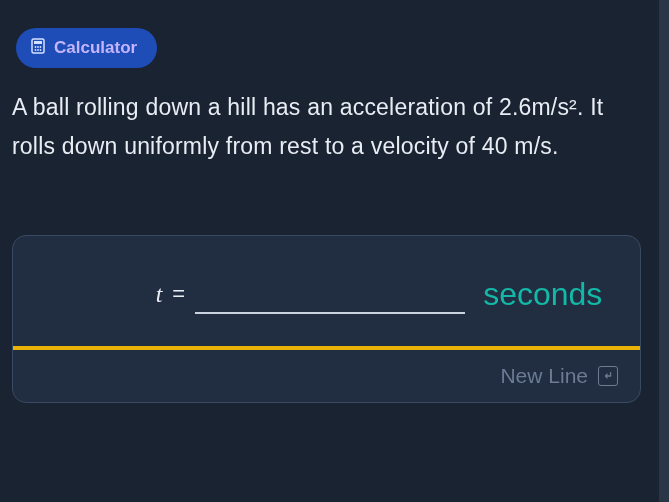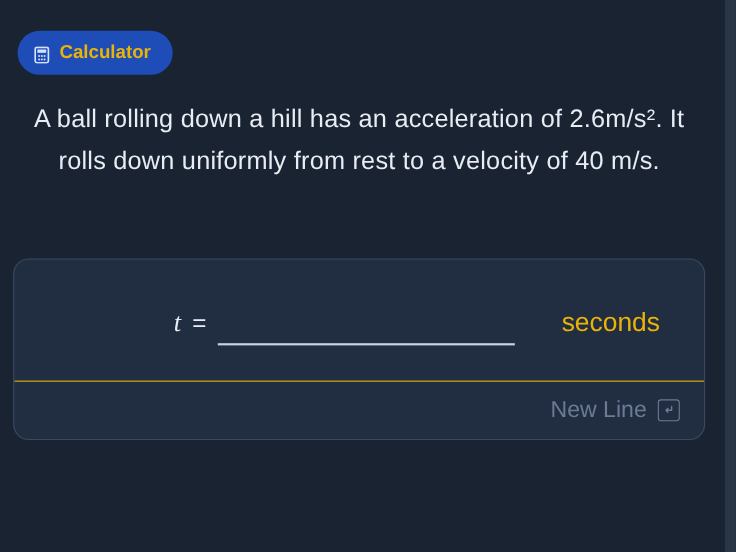--- a/index.html
+++ b/index.html
@@ -19,24 +19,24 @@
     width: 10px;
     height: 100%;
     background: #2a3646;
   }
   .content {
     padding: 28px 18px 0 12px;
     width: 659px;
   }
   .calc-badge {
     display: inline-flex;
-    align-items: flex-end;
+    align-items: flex-start;
     gap: 8px;
     background: #1e4db7;
-    color: #eab308;
+    color: #c4b5fd;
     padding: 10px 20px 10px 14px;
     border-radius: 22px;
     font-weight: 600;
     font-size: 17px;
     margin-bottom: 20px;
     margin-left: 4px;
   }
   .calc-icon {
     width: 16px;
     height: 16px;
@@ -44,21 +44,20 @@
     align-items: center;
     justify-content: center;
   }
   .question {
     font-size: 23px;
     line-height: 1.7;
     color: #e8edf4;
     font-weight: 400;
     margin-bottom: 30px;
     letter-spacing: 0.2px;
-    text-align: center;
   }
   .answer-box {
     background: #212e42;
     border: 1px solid #3a4a63;
     border-radius: 14px;
     overflow: hidden;
   }
   .answer-main {
     display: flex;
     align-items: center;
@@ -81,37 +80,37 @@
     background: transparent;
     border: none;
     border-bottom: 2px solid #c9d3e0;
     font-size: 22px;
     color: #e8edf4;
     padding: 6px 4px;
     outline: none;
     text-align: center;
   }
   .unit {
-    font-size: 24px;
-    color: #eab308;
+    font-size: 32px;
+    color: #14b8a6;
     margin-left: auto;
     padding-right: 10px;
   }
   .var-block {
     display: flex;
     align-items: center;
     gap: 10px;
     margin-left: 115px;
   }
   .answer-footer {
     display: flex;
     align-items: center;
     justify-content: flex-end;
     padding: 14px 22px;
-    border-top: 1px solid #eab308;
+    border-top: 4px solid #eab308;
     color: #6b7b93;
     font-size: 21px;
     gap: 10px;
   }
   .enter-icon {
     width: 20px;
     height: 20px;
     border: 1.5px solid #6b7b93;
     border-radius: 3px;
     display: inline-flex;

